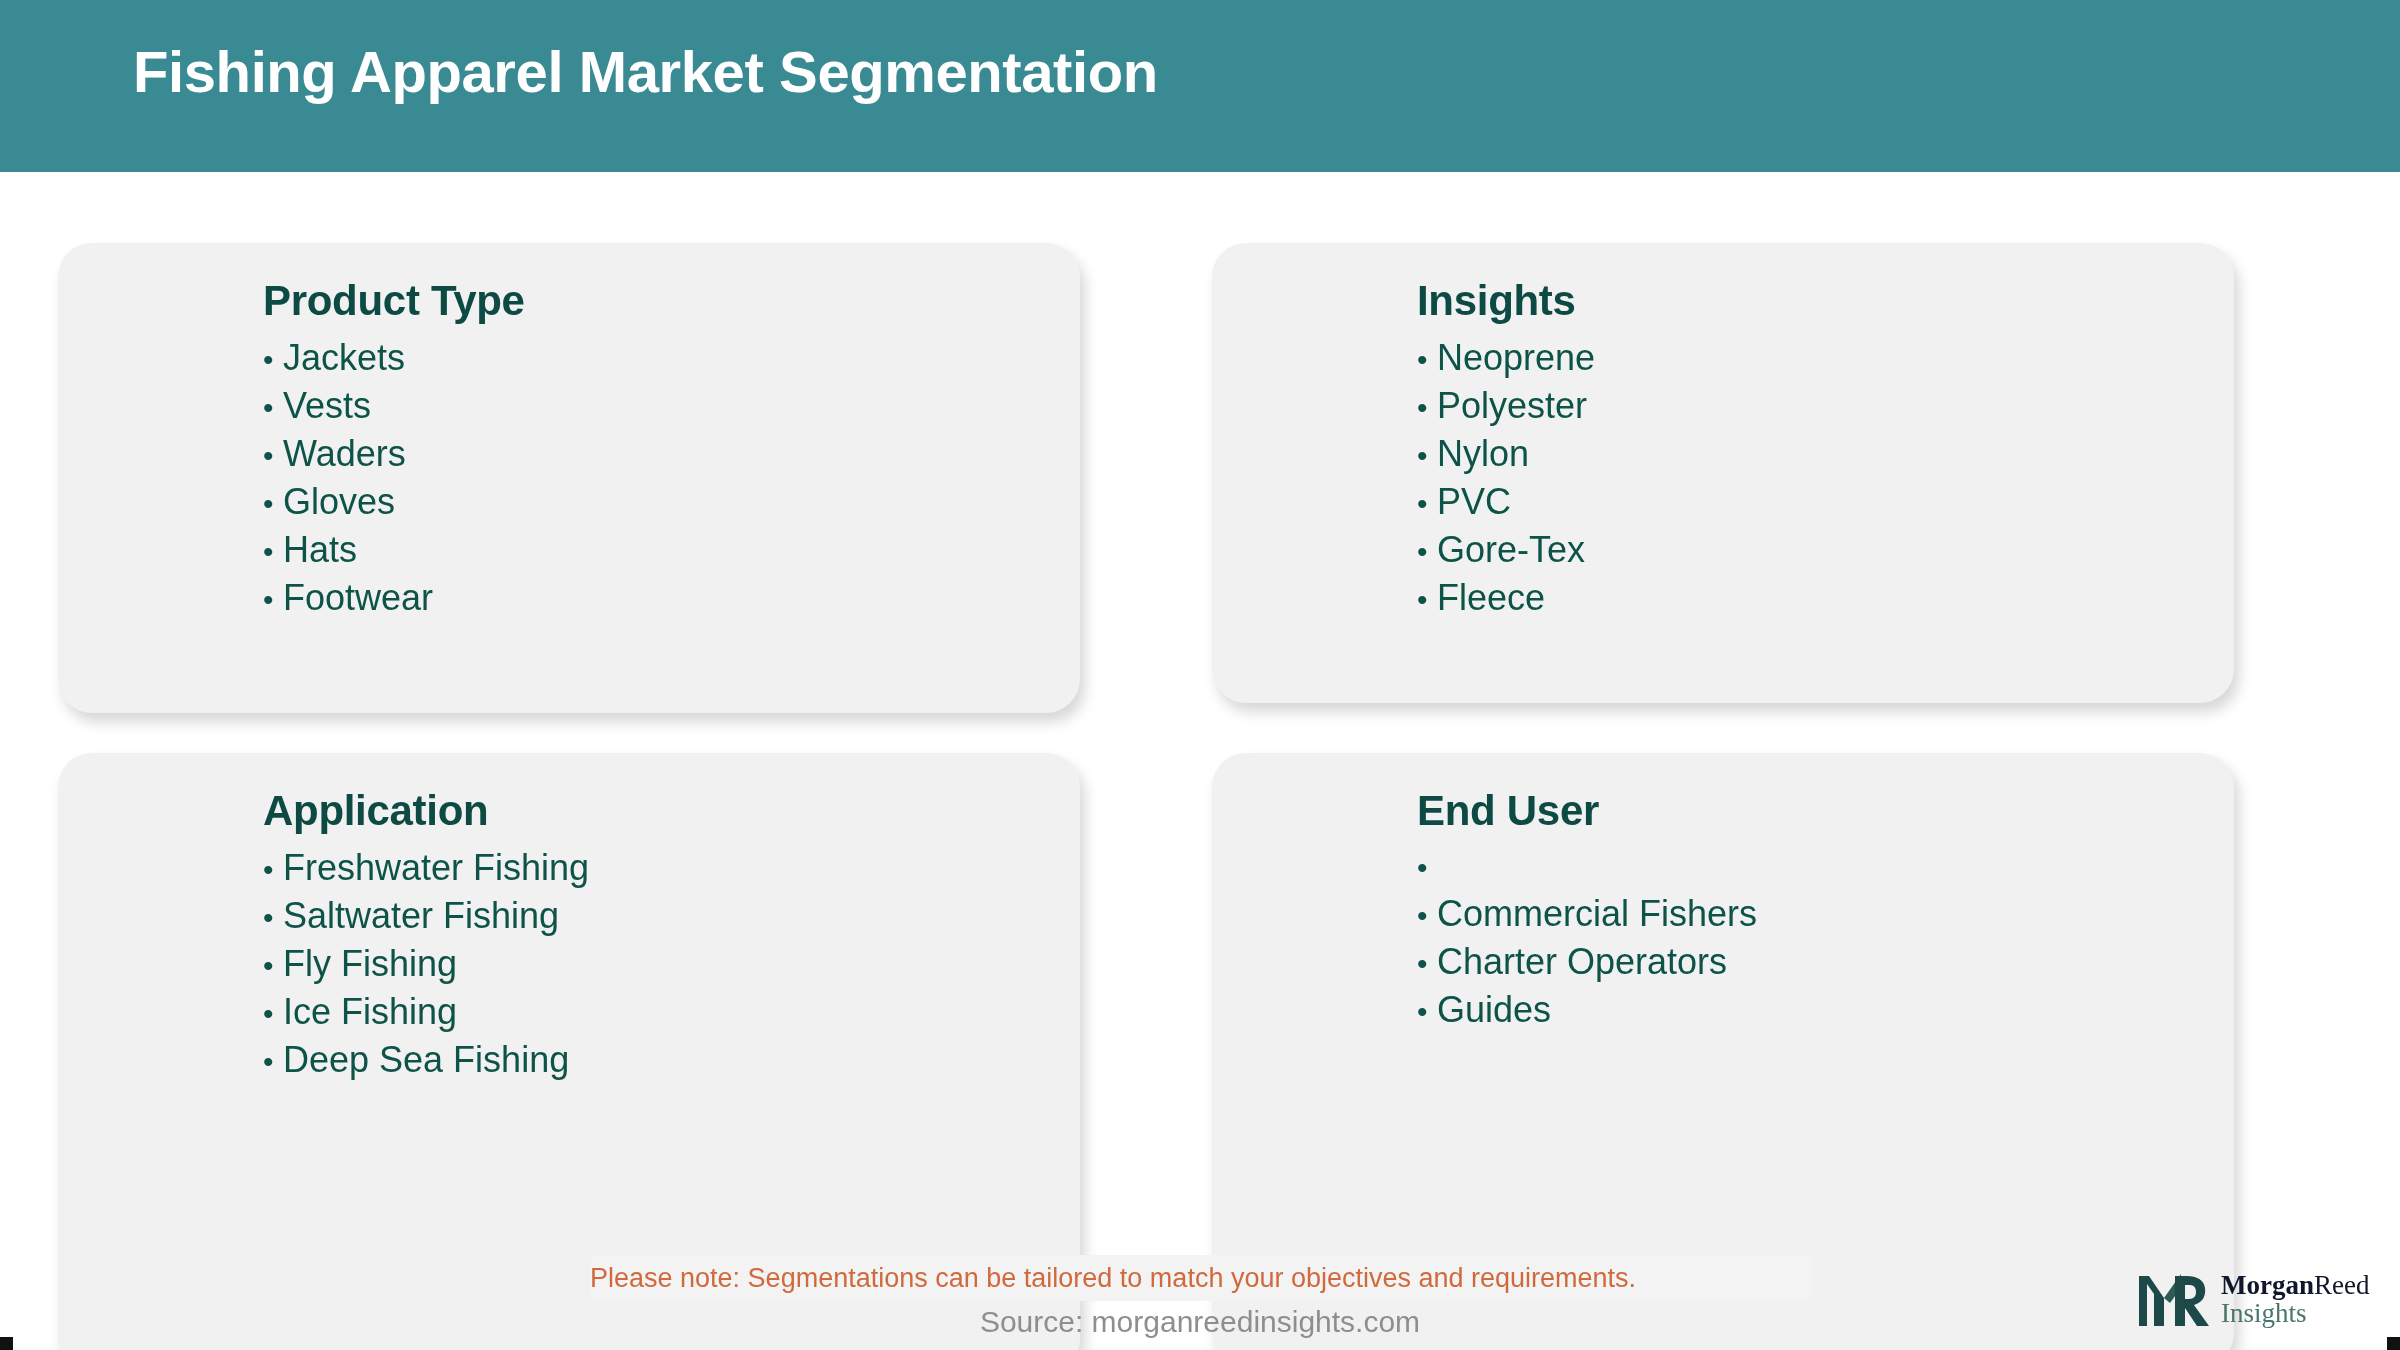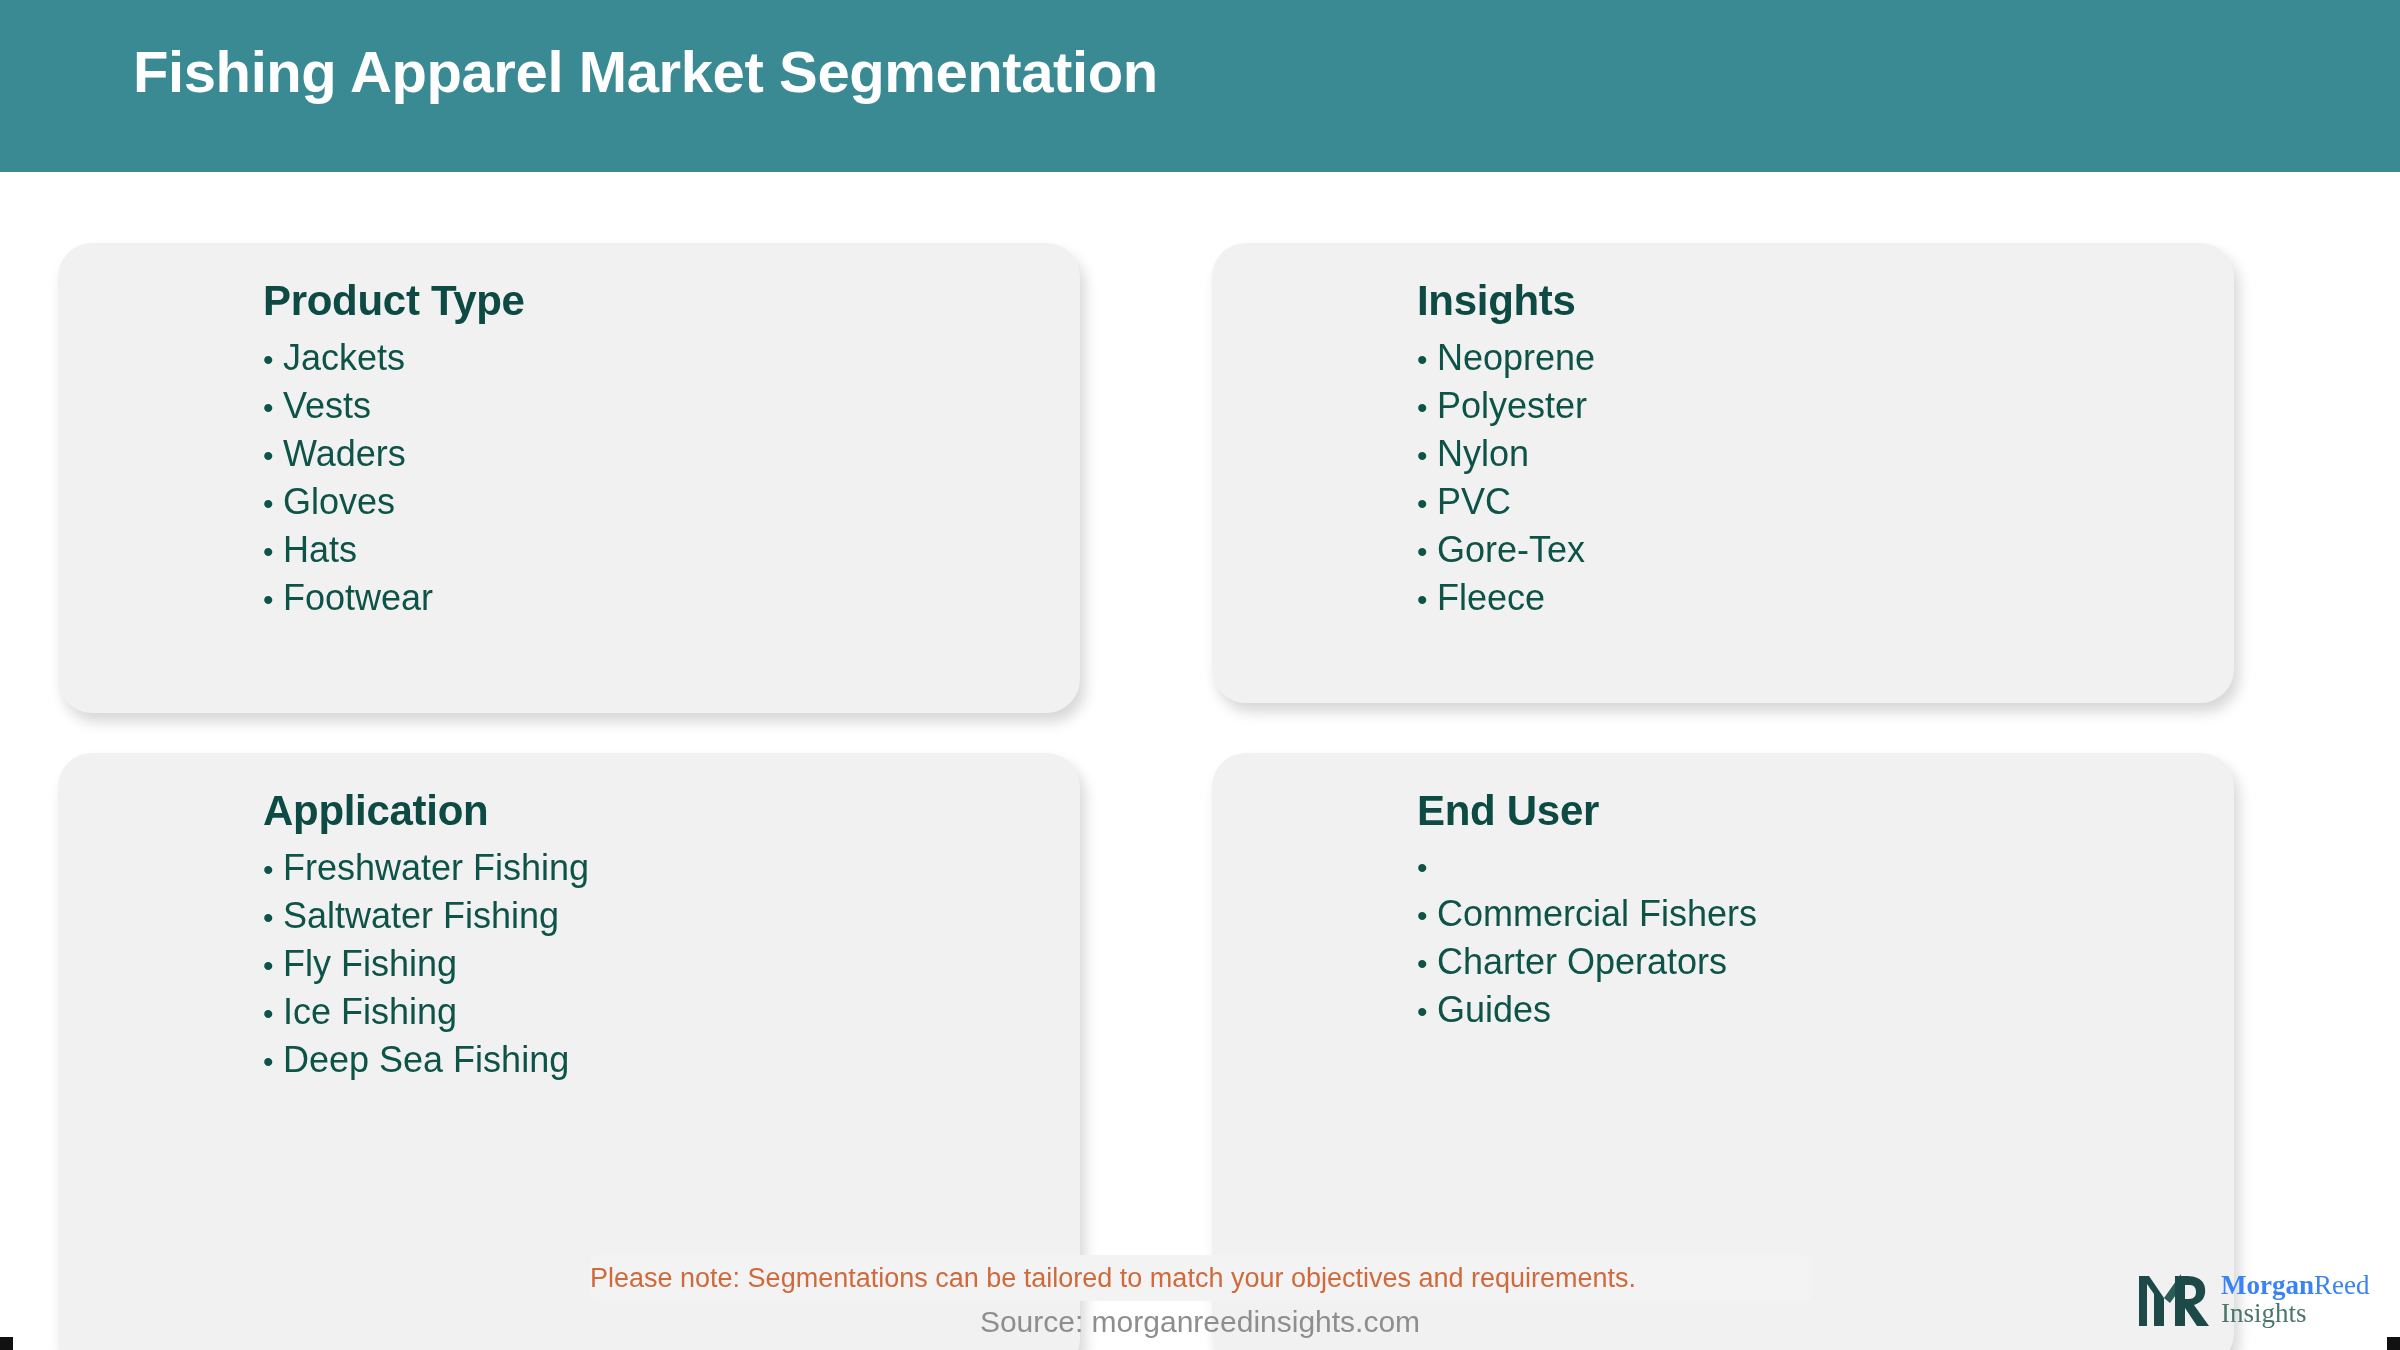--- a/index.html
+++ b/index.html
@@ -139,21 +139,21 @@
   }
   .logo-words {
     display: flex;
     flex-direction: column;
     justify-content: center;
     line-height: 1.02;
     font-family: "Liberation Serif", serif;
   }
   .logo-line1 {
     font-size: 27px;
-    color: #3b82f6;
+    color: #0f172a;
     white-space: nowrap;
     text-align: right;
   }
   .logo-line1 .lw-bold { font-weight: bold; }
   .logo-line1 .lw-light { font-weight: normal; }
   .logo-line2 {
     font-size: 27px;
     color: #49766c;
     white-space: nowrap;
   }

